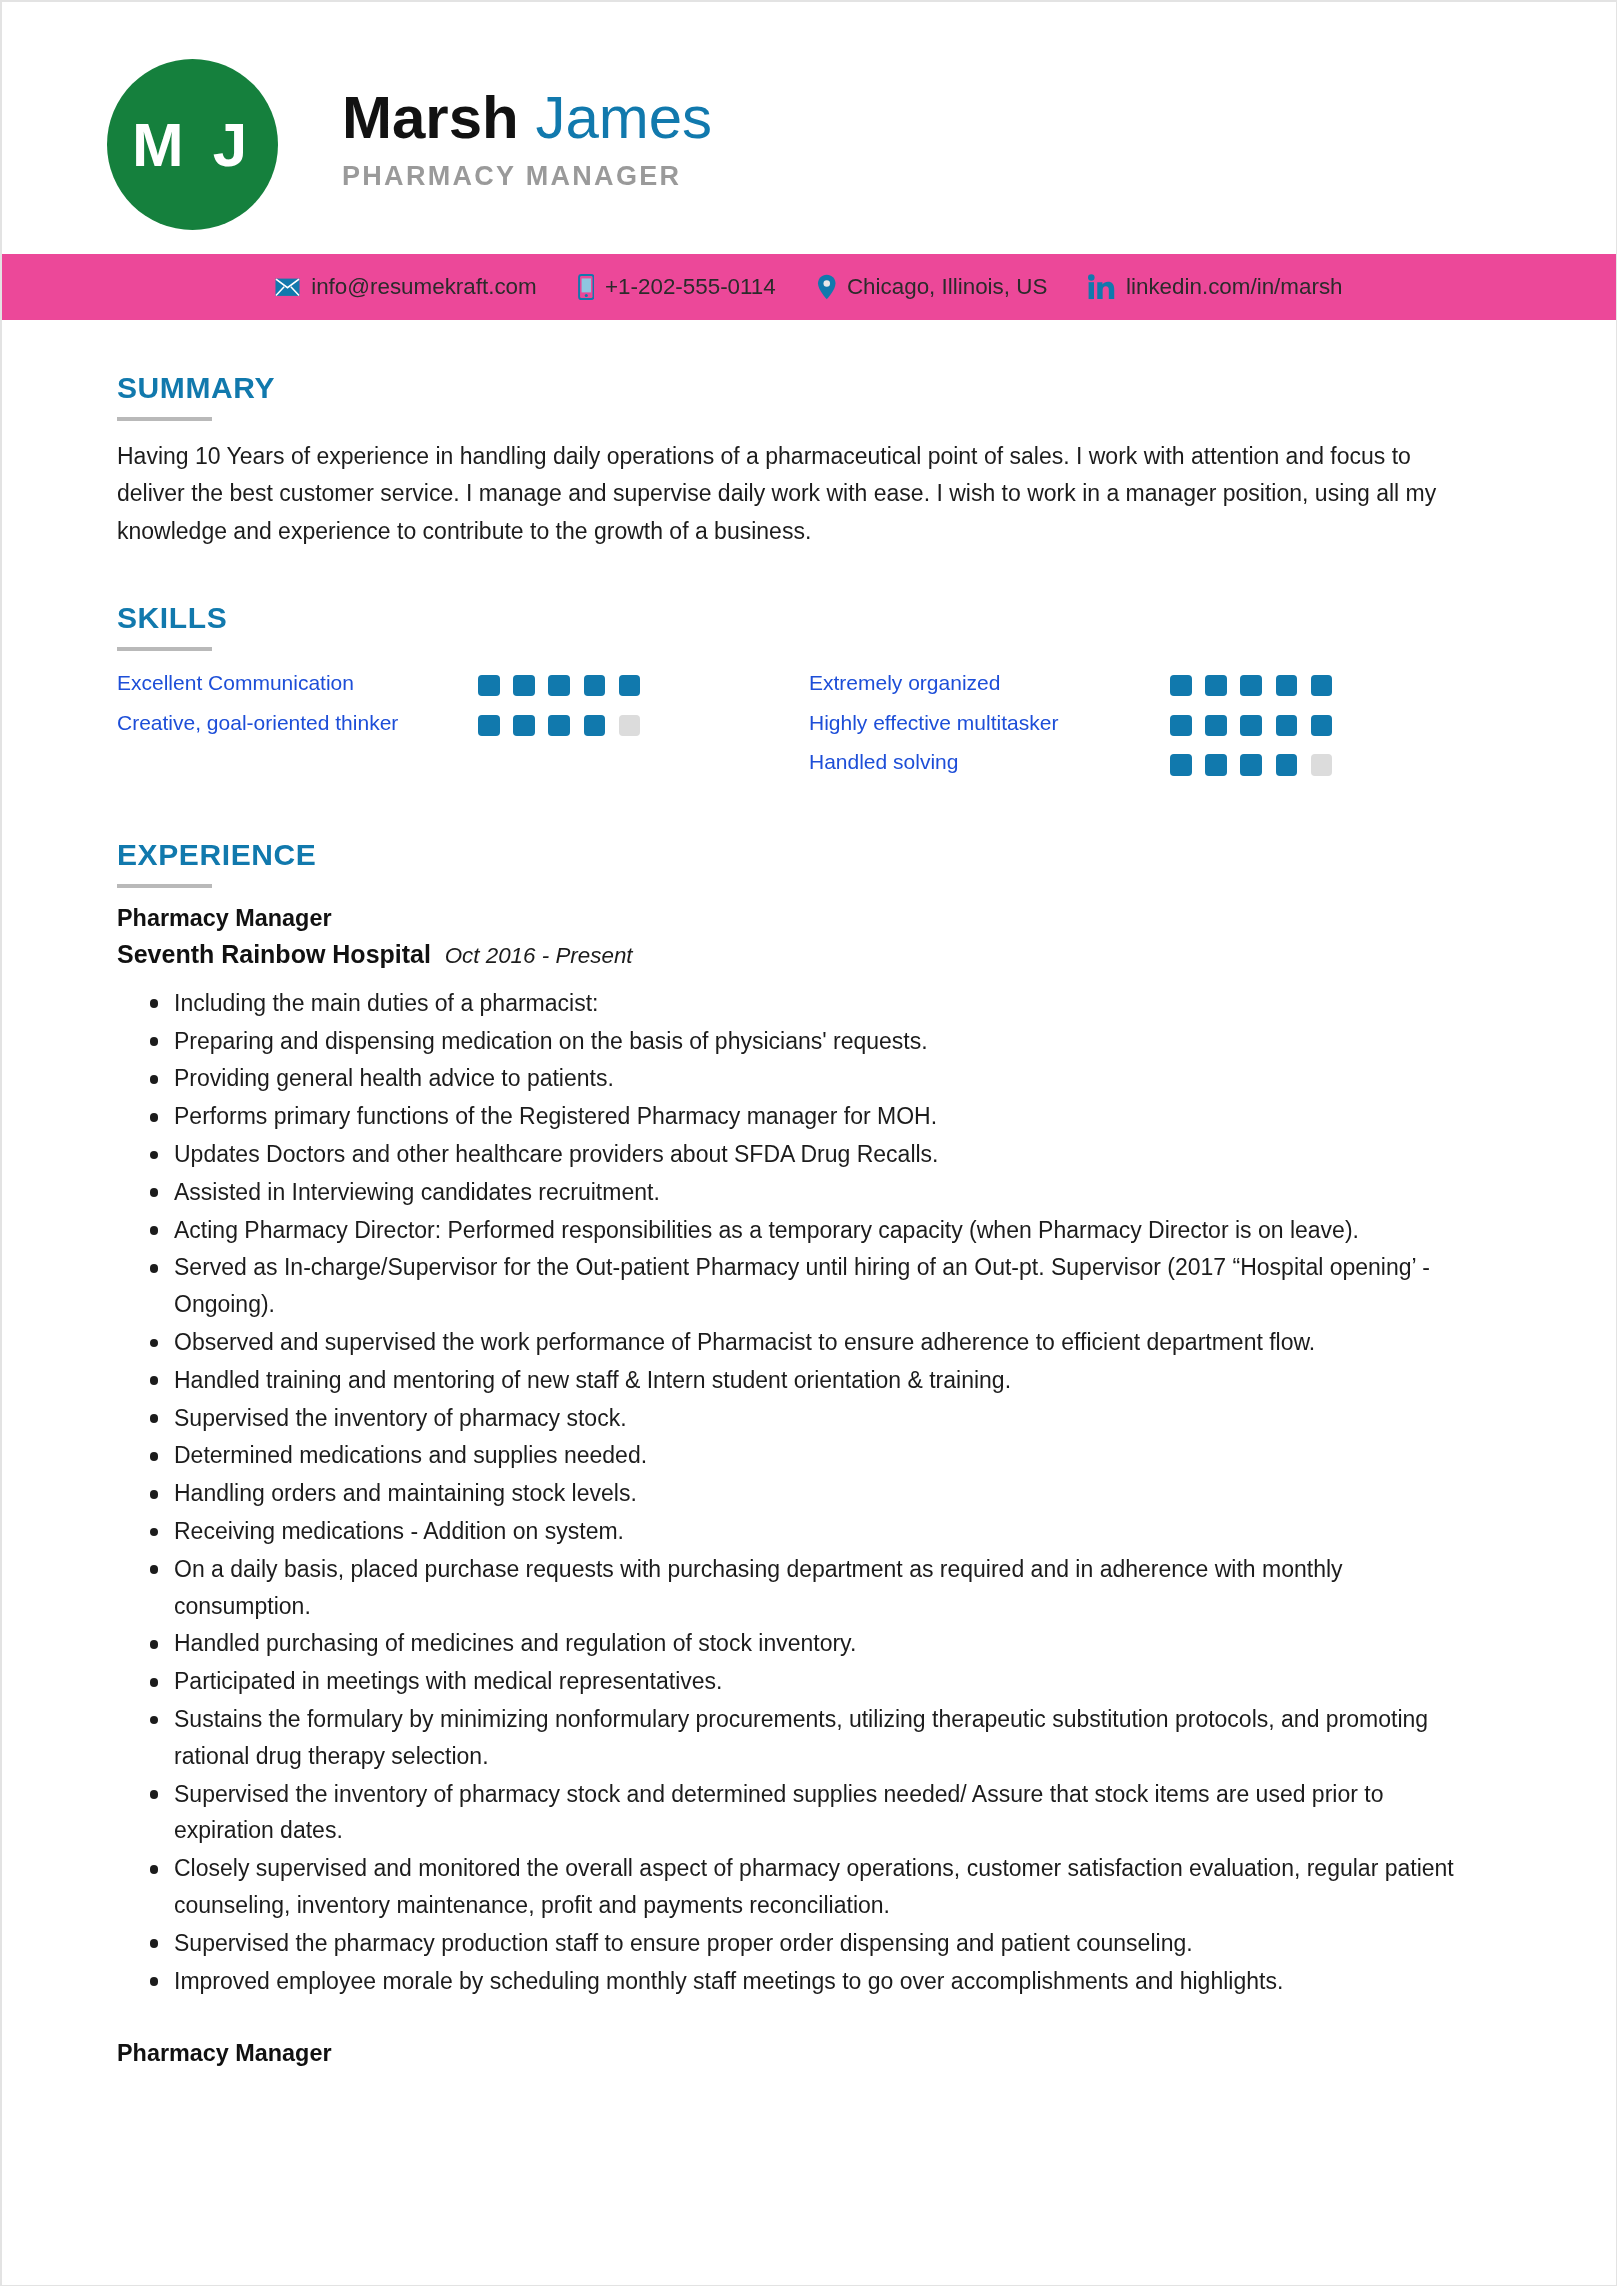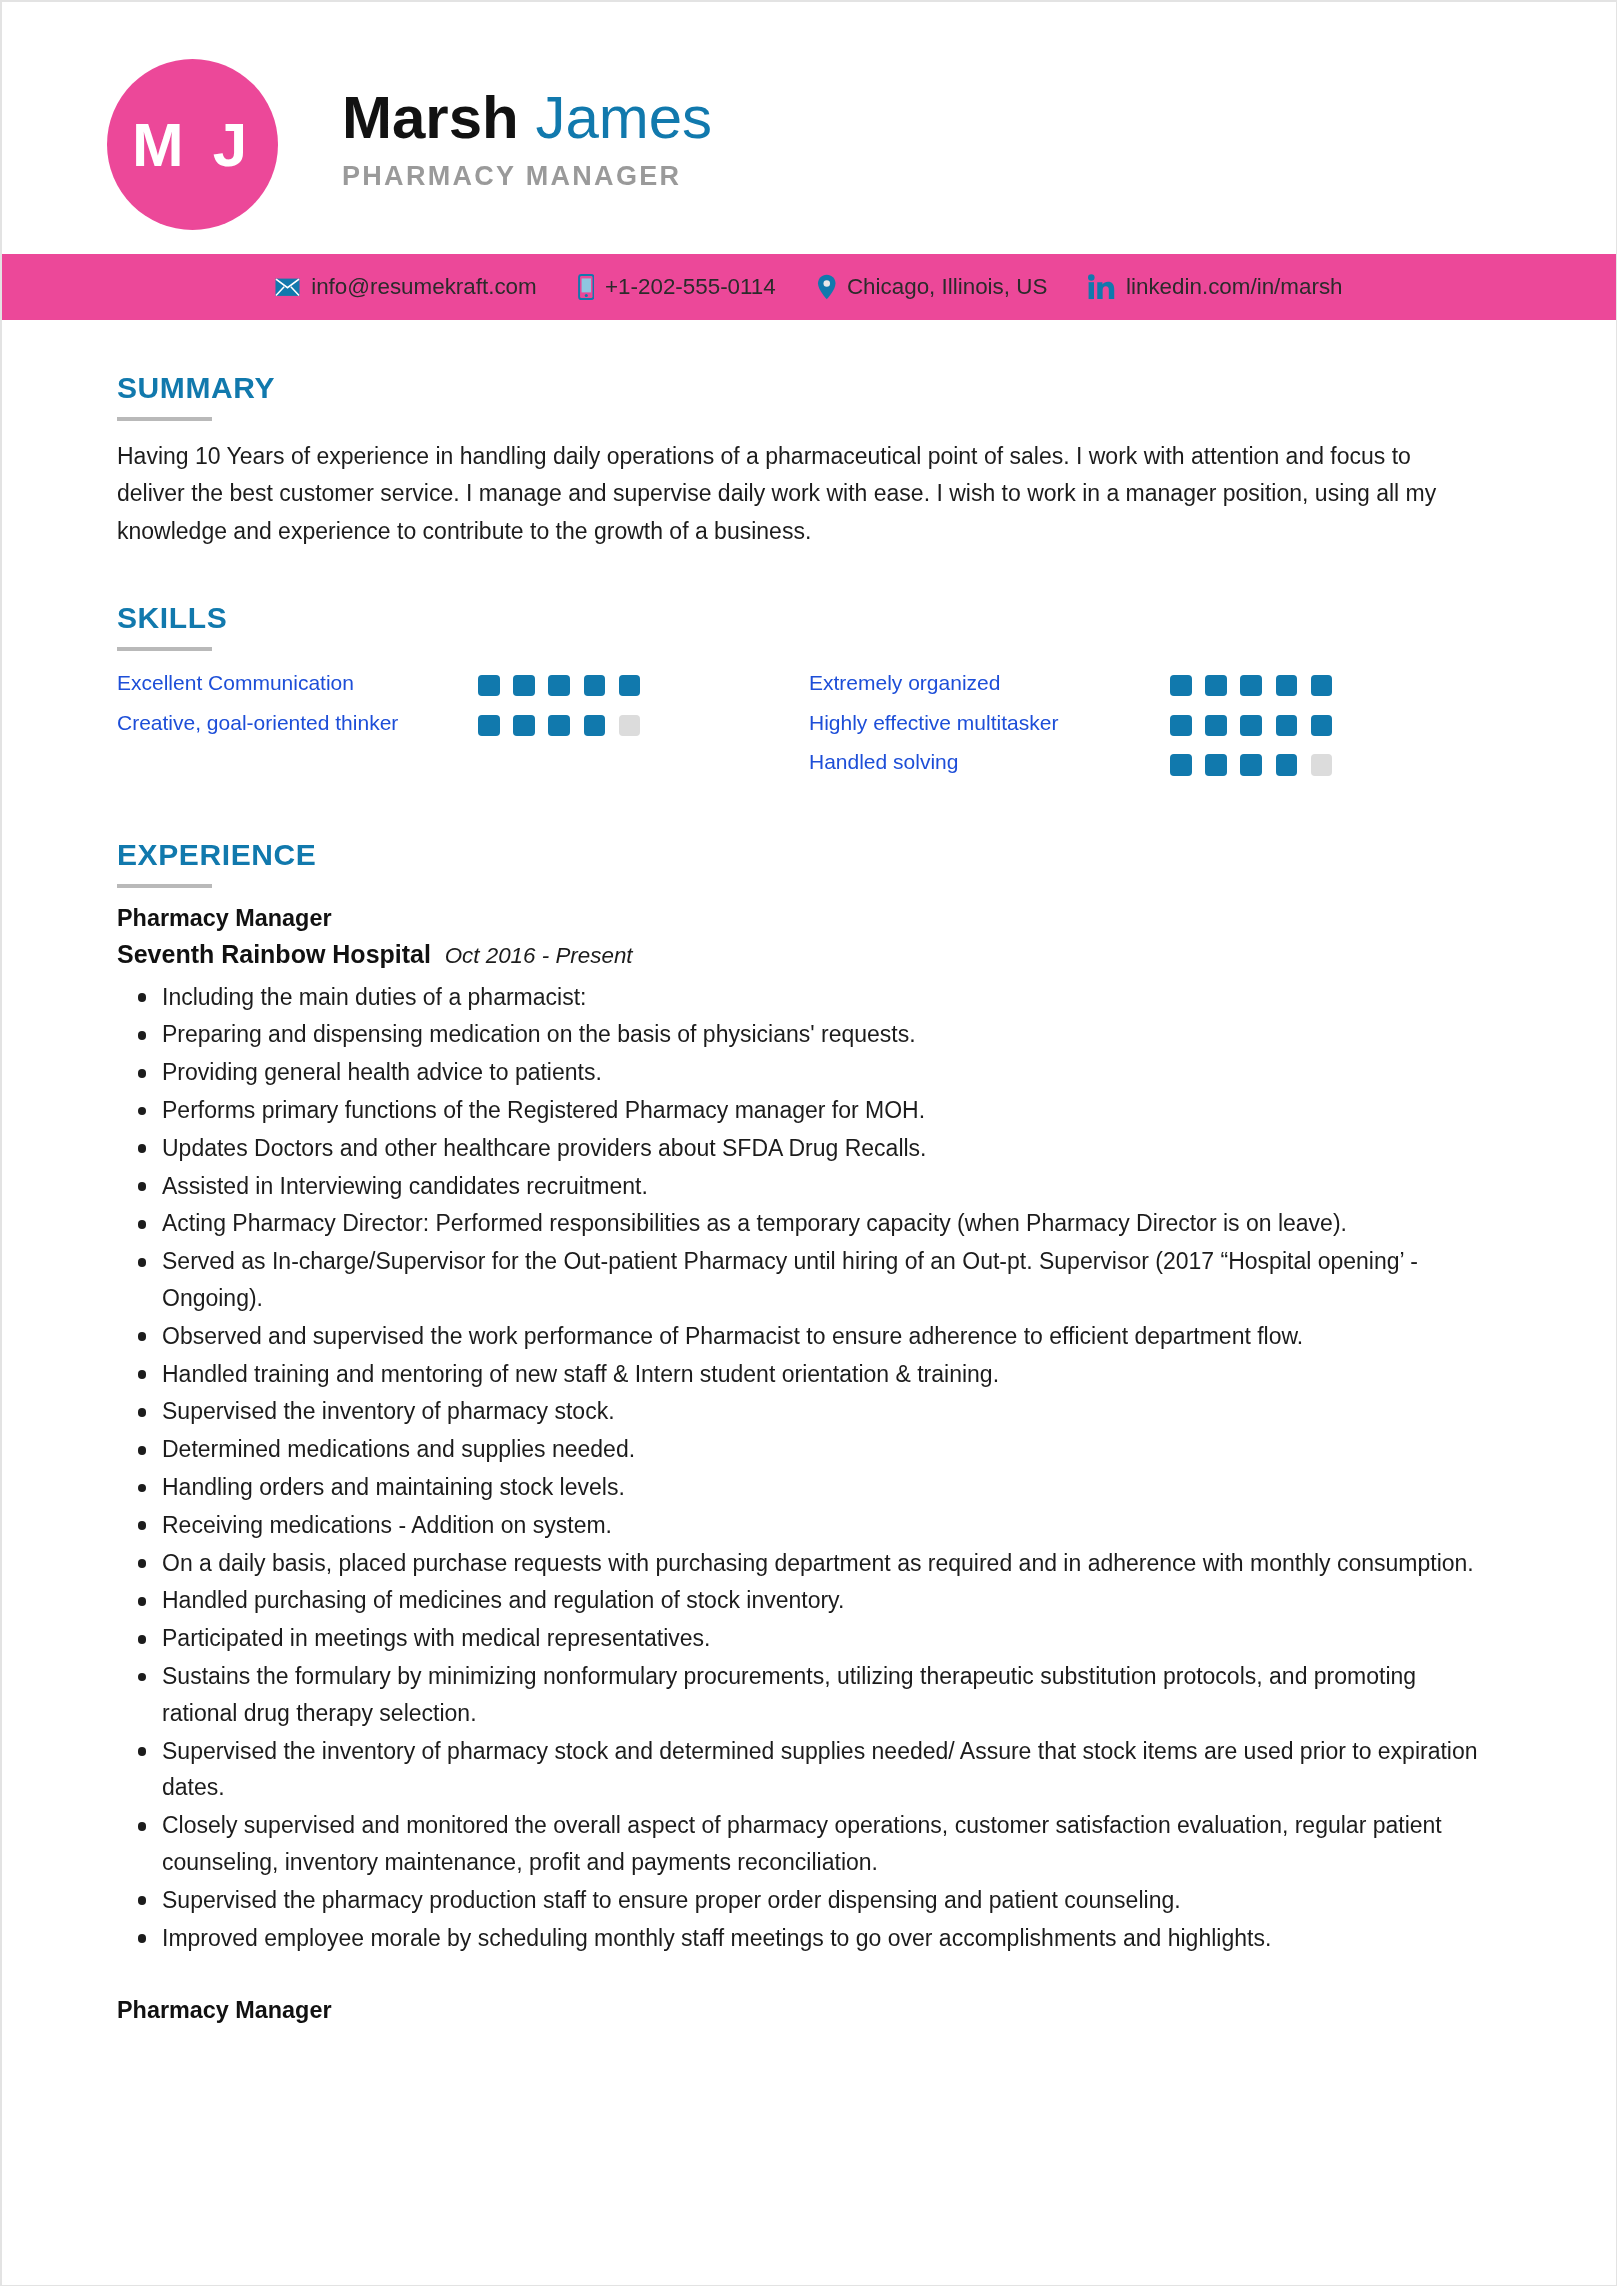--- a/index.html
+++ b/index.html
@@ -20,21 +20,21 @@
   .header {
     position:relative;
     height:252px;
     padding:39px 0 0 105px;
     display:flex;
     align-items:flex-start;
   }
   .avatar {
     width:171px; height:171px;
     border-radius:50%;
-    background:#ec4899;
+    background:#15803d;
     display:flex; align-items:center; justify-content:center;
     flex:0 0 auto;
     margin-top:17.6px;
   }
   .avatar-initials {
     color:#ffffff;
     font-size:62px;
     font-weight:bold;
     letter-spacing:5.9px;
   }
@@ -150,21 +150,21 @@
   }
   .job-dates {
     font-size:22.4px;
     font-style:italic;
     color:#1c1c1c;
     margin-left:13.7px;
     margin-top:36px;
   }
   ul.bullets {
     list-style:none;
-    margin:4px; padding:0;
+    margin:16px; padding:0;
   }
   ul.bullets li {
     position:relative;
     padding-left:41px;
     font-size:23px;
     color:#1c1c1c;
     line-height:1.6;
     margin-bottom:1px;
     max-width:1385px;
   }

